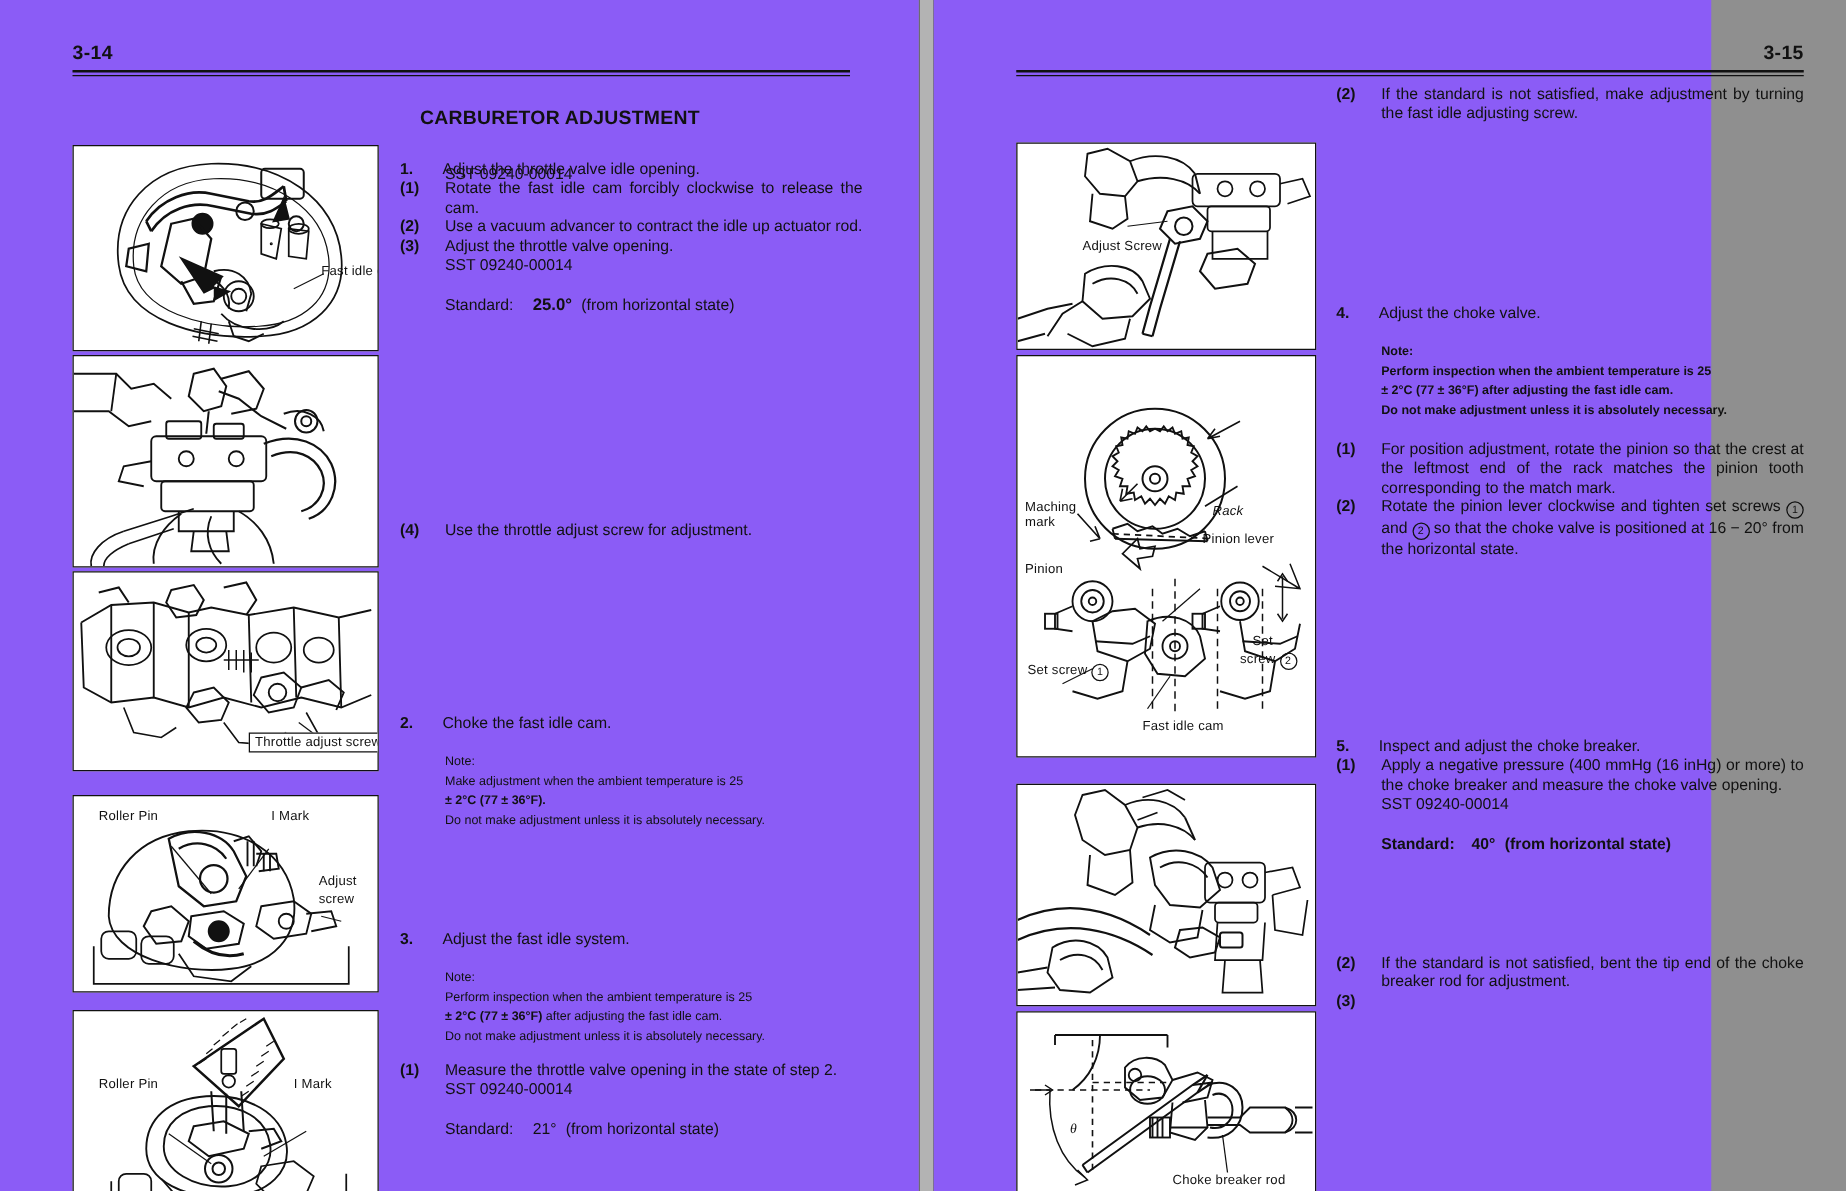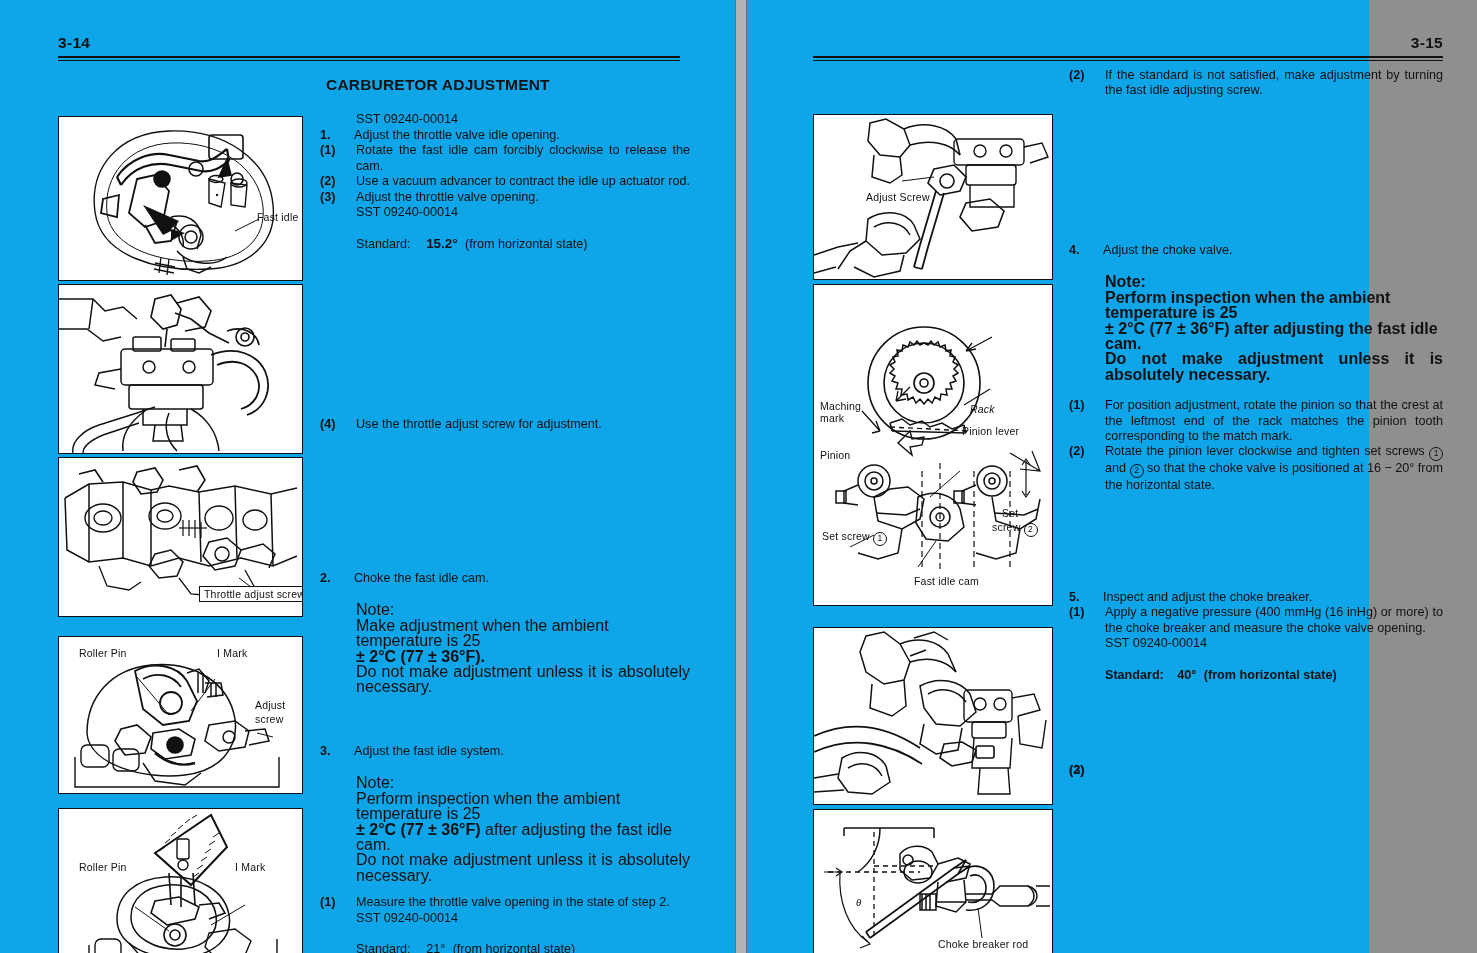--- a/index.html
+++ b/index.html
@@ -16,21 +16,21 @@
   }
   .spread {
     position: relative;
     width: 1477px;
     height: 953px;
     background: #8f8f8f;
     display: flex;
   }
   .page {
     position: relative;
-    background: #0ea5e9;
+    background: #8b5cf6;
     height: 953px;
     box-sizing: border-box;
   }
   .page-left { width: 735px; }
   .gutter {
     width: 12px;
     height: 953px;
     background: linear-gradient(to right, #6d6d6d 0px, #6d6d6d 1px, #b3b3b3 1px, #b3b3b3 11px, #6d6d6d 11px, #6d6d6d 12px);
   }
   .page-right { width: 622px; }
@@ -87,21 +87,21 @@
     font-size: 8.5px;
     vertical-align: -1px;
   }
 
   
   .textcol { position: absolute; }
   .sec-title {
     font-size: 15.5px;
     font-weight: bold;
     letter-spacing: 0.2px;
-    margin: 6px;
+    margin: 16px;
   }
   .block { position: absolute; }
   .b { font-weight: bold; }
   .num-item {
     position: relative;
     padding-left: 34px;
     font-size: 12.6px;
     line-height: 15.4px;
   }
   .num-item .mark {
@@ -126,21 +126,21 @@
     text-align: left;
     font-weight: bold;
   }
   .just { text-align: justify; text-justify: inter-word; }
   .plain { font-size: 12.6px; line-height: 15.4px; }
   .indent { margin-left: 36px; }
   .gap12 { height: 12px; }
   .gap16 { height: 16px; }
   .std { font-size: 12.6px; line-height: 15.4px; }
   .std .val { font-weight: bold; font-size: 13.4px; }
-  .note-h { font-size: 16px; line-height: 15.4px; }
+  .note-h { font-size: 10px; line-height: 15.4px; }
 </style>
 </head>
 <body>
 
 <div class="spread">
 
   <div class="page page-left">
 
     <div class="pg-header hdr-left">
       <div class="folio">3-14</div>
@@ -391,21 +391,21 @@
           <span>Use a vacuum advancer to contract the idle up actuator rod.</span>
         </div>
         <div class="sub-item">
           <span class="mark">(3)</span>
           <span>Adjust the throttle valve opening.</span>
           <div>SST 09240-00014</div>
         </div>
         <div class="gap16"></div>
         <div class="std indent">
           <span>Standard:</span>
-          <span class="val" style="margin-left:12px;">15.2°</span>
+          <span class="val" style="margin-left:12px;">25.0°</span>
           <span style="margin-left:4px;">(from horizontal state)</span>
         </div>
       </div>
 
       <div class="block" style="top:417px; left:0; width:370px;">
         <div class="sub-item">
           <span class="mark">(4)</span>
           <span>Use the throttle adjust screw for adjustment.</span>
         </div>
       </div>
@@ -730,20 +730,21 @@
         <div class="std indent b">
           <span>Standard:</span>
           <span style="margin-left:10px;">40°</span>
           <span style="margin-left:4px;">(from horizontal state)</span>
         </div>
       </div>
 
       <div class="block" style="top:763px; left:0; width:374px;">
         <div class="sub-item just">
           <span class="mark">(2)</span>
+          <span>If the standard is not satisfied, bent the tip end of the choke breaker rod for adjustment.</span>
         </div>
         <div class="sub-item just">
           <span class="mark">(3)</span>
         </div>
       </div>
 
     </div>
   </div>
 
 </div>

